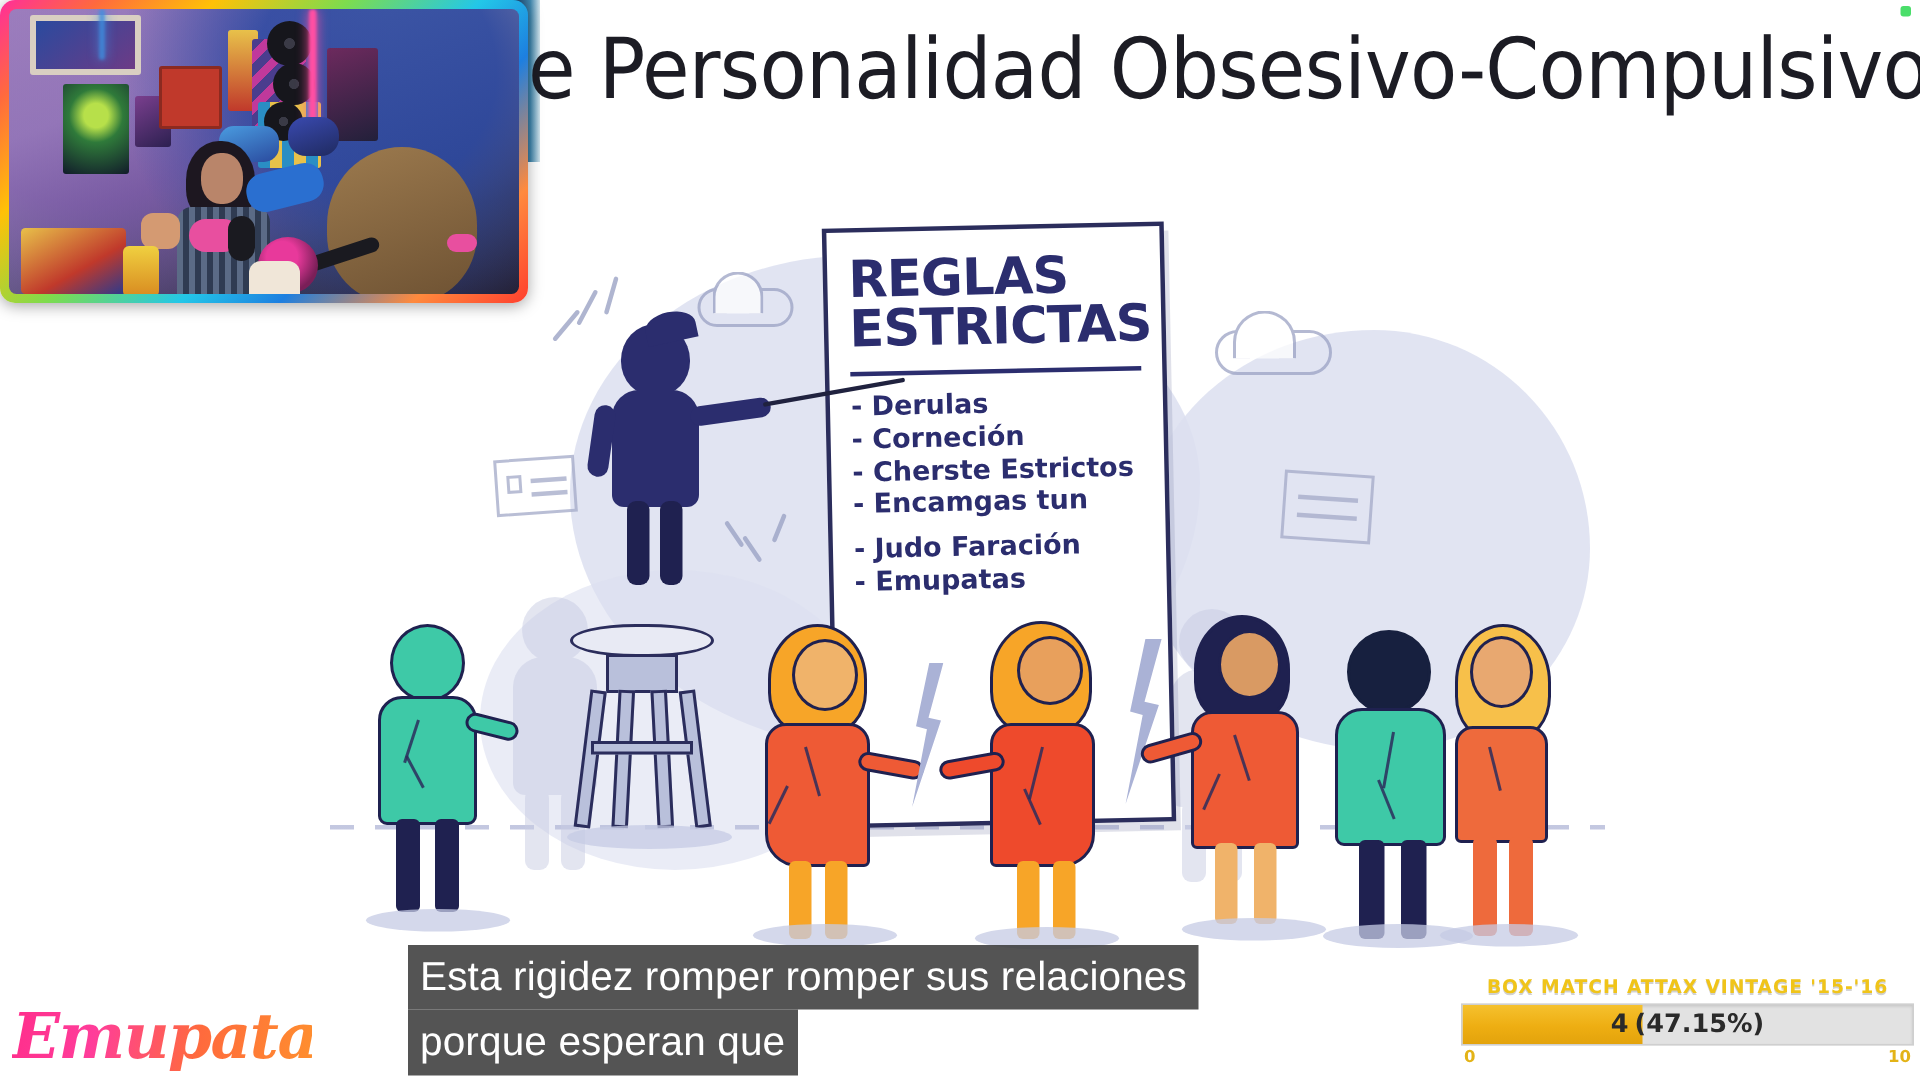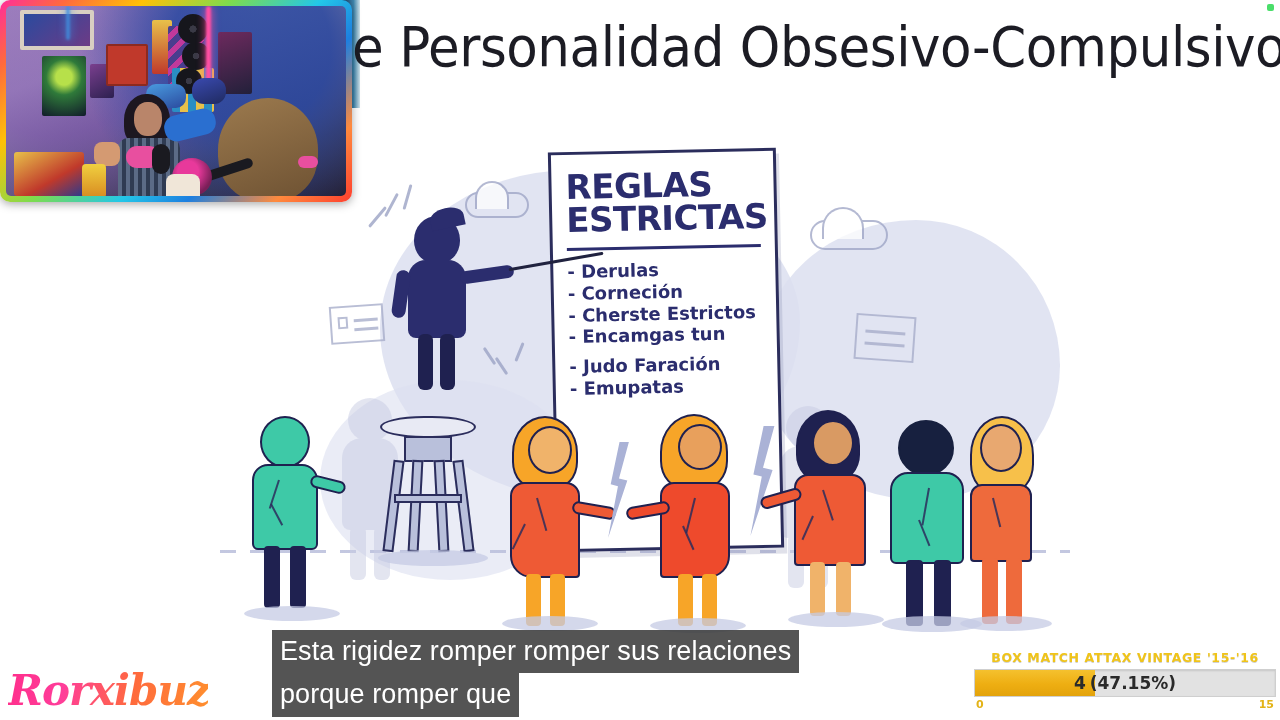--- a/index.html
+++ b/index.html
@@ -352,21 +352,21 @@
       <div class="p-leg" style="left:38px;top:140px;width:16px;height:66px;background:#ee6a3c;"></div>
       <div class="crackline" style="left:24px;top:80px;height:30px;transform:rotate(-14deg);"></div>
     </div>
     <div class="shadow" style="left:760px;top:486px;width:92px;height:15px;"></div>
 
   </div>
 </div>
 
 <div id="captions">
   <span class="cap-row"><span class="cap-line">Esta rigidez romper romper sus relaciones</span></span>
-  <span class="cap-row"><span class="cap-line">porque romper que</span></span>
+  <span class="cap-row"><span class="cap-line">porque esperan que</span></span>
 </div>
 
 <div id="webcam">
   <div class="feed">
 
     <div class="wall-art" style="left:14px;top:4px;width:74px;height:40px;background:linear-gradient(140deg,#2a4a9e,#6d3b86);border:4px solid #d9cfc2;"></div>
     <div class="wall-art" style="left:36px;top:50px;width:44px;height:60px;background:radial-gradient(circle at 50% 35%,#b7e04a 0 18%,#2f7a3a 40%,#111b2a 100%);"></div>
     <div class="wall-art" style="left:84px;top:58px;width:24px;height:34px;background:linear-gradient(150deg,#7a3f8e,#2c2050);"></div>
     <div class="wall-art" style="left:100px;top:38px;width:42px;height:42px;background:#c0392b;border:2px solid #8c2a20;"></div>
     <div class="wall-art" style="left:146px;top:14px;width:20px;height:54px;background:linear-gradient(180deg,#e8c14a,#c0392b);"></div>
@@ -396,30 +396,30 @@
     <div class="mic" style="left:146px;top:138px;width:18px;height:30px;"></div>
     <div class="mic" style="left:188px;top:160px;width:60px;height:10px;transform:rotate(-18deg);"></div>
     <div class="desk-stuff" style="left:166px;top:152px;width:40px;height:38px;background:radial-gradient(circle at 40% 35%,#e8399b 0 30%,#7a1f58 70%);border-radius:50%;"></div>
     <div class="desk-stuff" style="left:160px;top:168px;width:34px;height:30px;background:#f0e6d8;border-radius:8px;"></div>
     <div class="desk-stuff" style="left:8px;top:146px;width:70px;height:44px;background:linear-gradient(150deg,#e8c14a,#c0392b 60%,#2a3a8e);"></div>
     <div class="desk-stuff" style="left:76px;top:158px;width:24px;height:34px;background:linear-gradient(180deg,#f0d040,#d88a20);border-radius:4px;"></div>
     <div class="desk-stuff" style="left:292px;top:150px;width:20px;height:12px;background:#e84f9f;border-radius:6px;"></div>
   </div>
 </div>
 
-<div id="logo">Rorxibuz</div>
+<div id="logo">Emupatas</div>
 
 <div id="goal">
   <div class="goal-title">BOX MATCH ATTAX VINTAGE '15-'16</div>
   <div class="goal-track">
     <div class="goal-fill" id="goal-fill" style="width: 40%;"></div>
     <div class="goal-value">
       <span>4</span>
       <span>(47.15%)</span>
     </div>
   </div>
   <div class="goal-scale">
     <span class="goal-min">0</span>
-    <span class="goal-max">15</span>
+    <span class="goal-max">10</span>
   </div>
 </div>
 
 <div id="live-dot"></div>
 
 </body></html>

